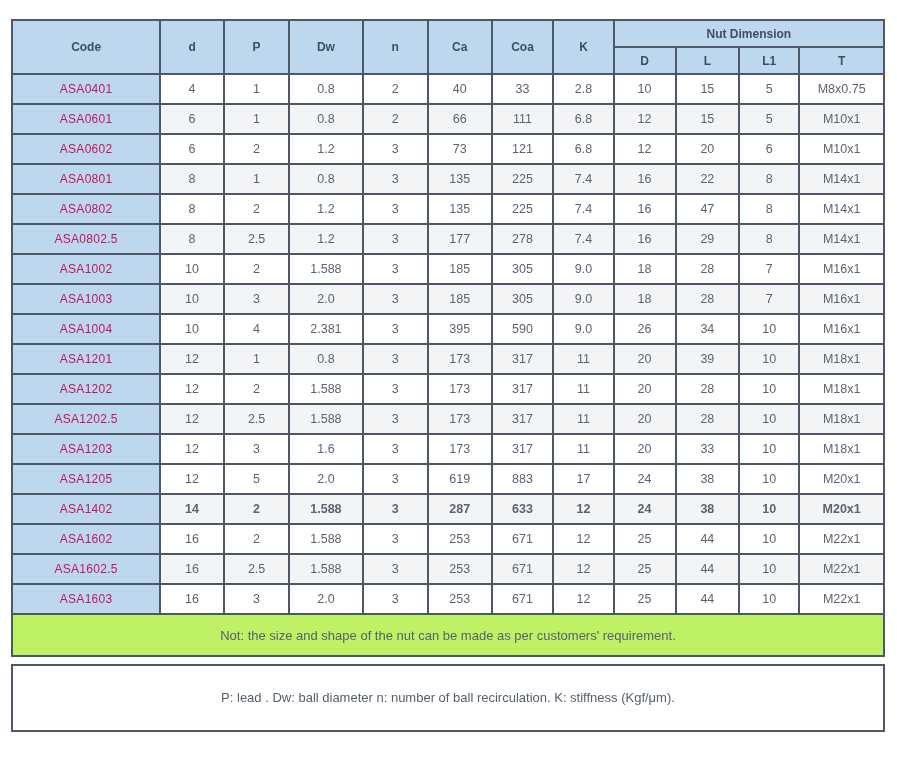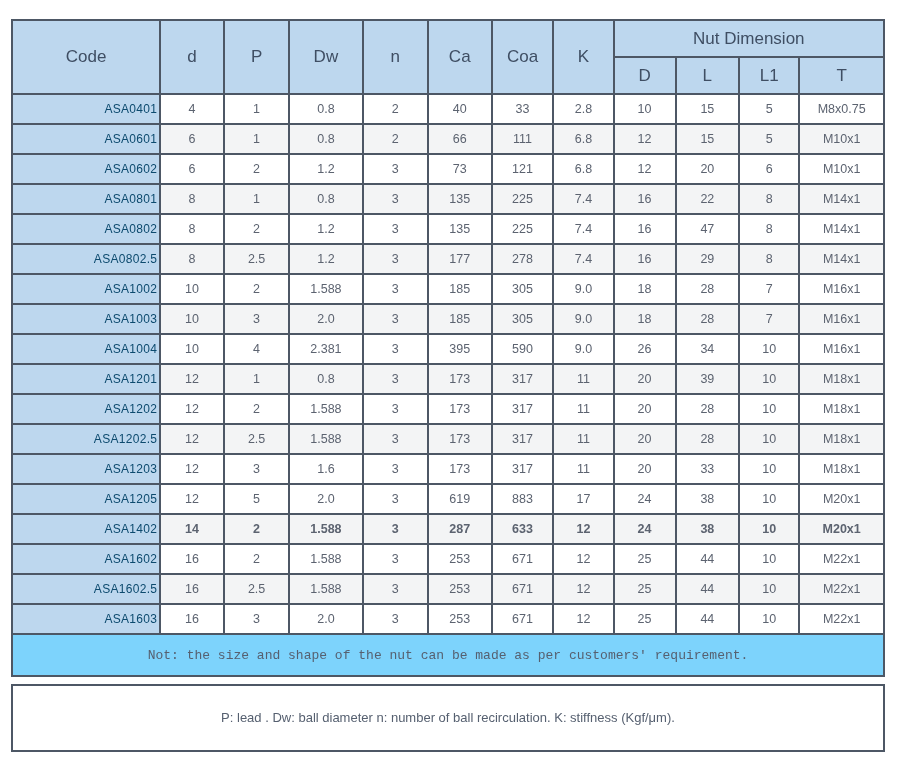--- a/index.html
+++ b/index.html
@@ -25,52 +25,50 @@
   table.spec th, table.spec td{
     border:2px solid var(--border);
     text-align:center;
     vertical-align:middle;
     padding:0 2px;
     overflow:hidden;
     white-space:nowrap;
   }
   table.spec th{
     background:var(--blue);
-    font-weight:400;
+    font-weight:700;
     color:var(--head-text);
-    font-size:17px;
-    height:37px;
+    font-size:12px;
+    height:27px;
   }
   table.spec td{
     font-size:12.5px;
     color:var(--text);
     height:30px;
     background:#ffffff;
   }
   table.spec td.code{
     background:var(--blue);
-    color:#0c4a6e;
+    color:#be185d;
     font-size:12px;
     letter-spacing:.3px;
-    text-align:right;
   }
   
   tbody.data-rows tr:nth-child(even) td:not(.code){background:var(--stripe);}
   tbody.data-rows tr:nth-child(14) td:not(.code){background:#ffffff;}
   tbody.data-rows tr:nth-child(15) td:not(.code){background:var(--stripe);font-weight:bold;}
   tbody.data-rows tr:nth-child(16) td:not(.code){background:#ffffff;}
   tbody.data-rows tr:nth-child(17) td:not(.code){background:var(--stripe);}
   tbody.data-rows tr:nth-child(18) td:not(.code){background:#ffffff;}
 
   tfoot td.note-cell{
     height:42px;
     font-size:13px;
-    background:#7dd3fc;
+    background:#bef264;
     color:#566070;
-    font-family:Liberation Mono, monospace;
   }
   .legend-box{
     margin-top:7px;
     width:874px;
     height:68px;
     border:2px solid var(--border);
     background:#ffffff;
     display:flex;
     flex-direction:column;
     align-items:center;

